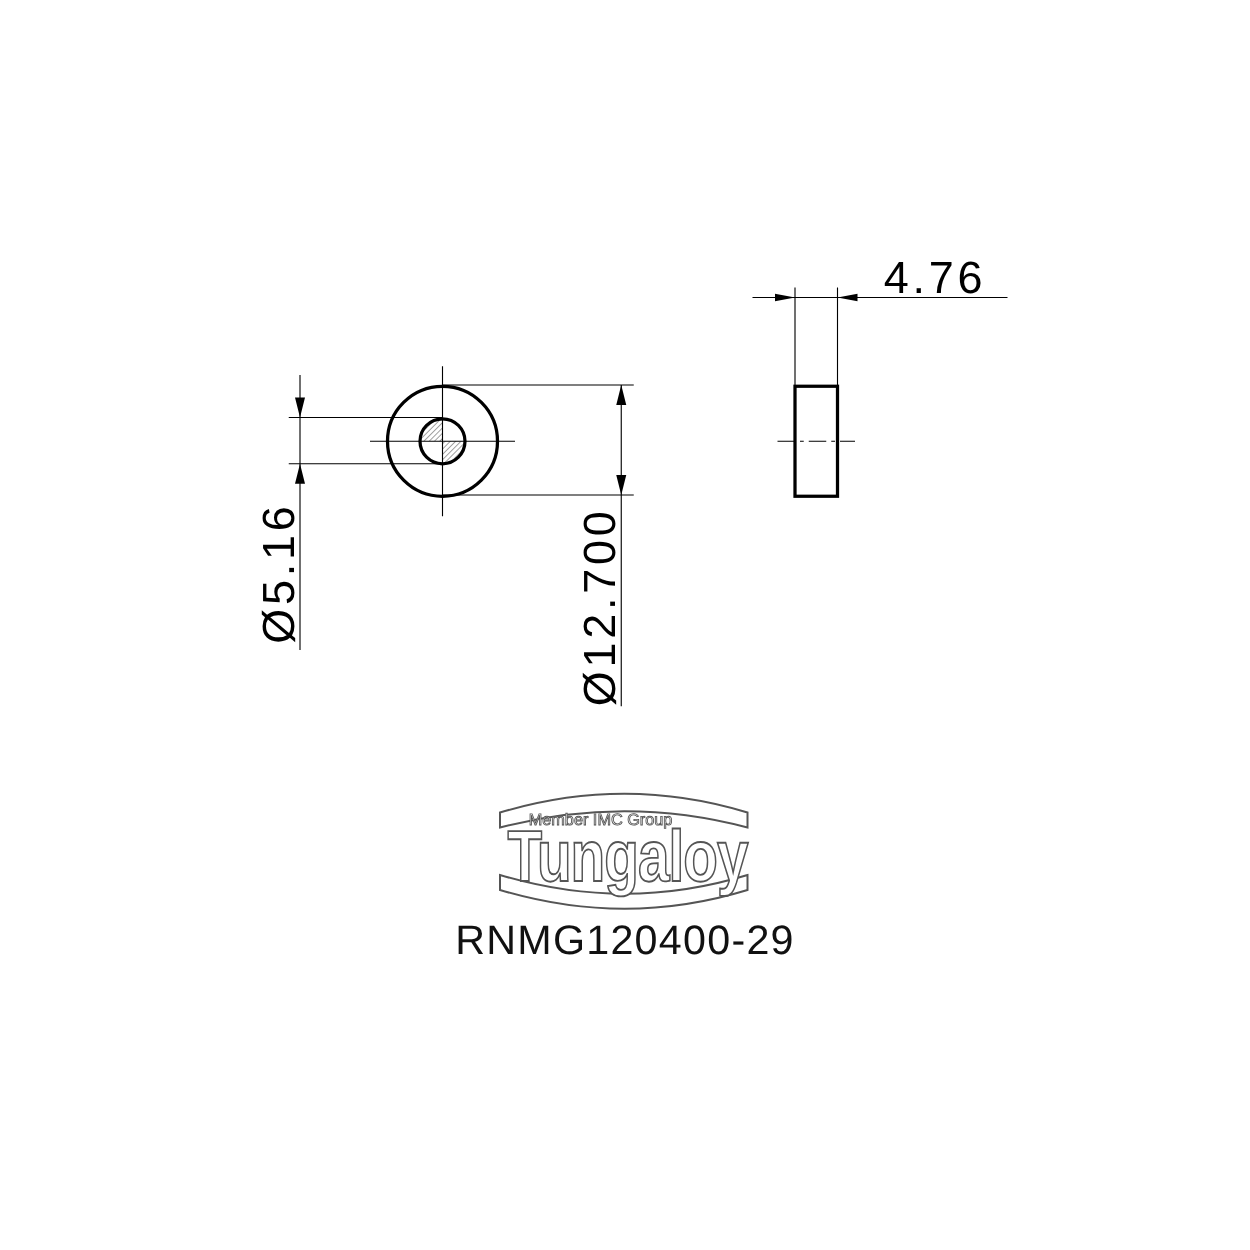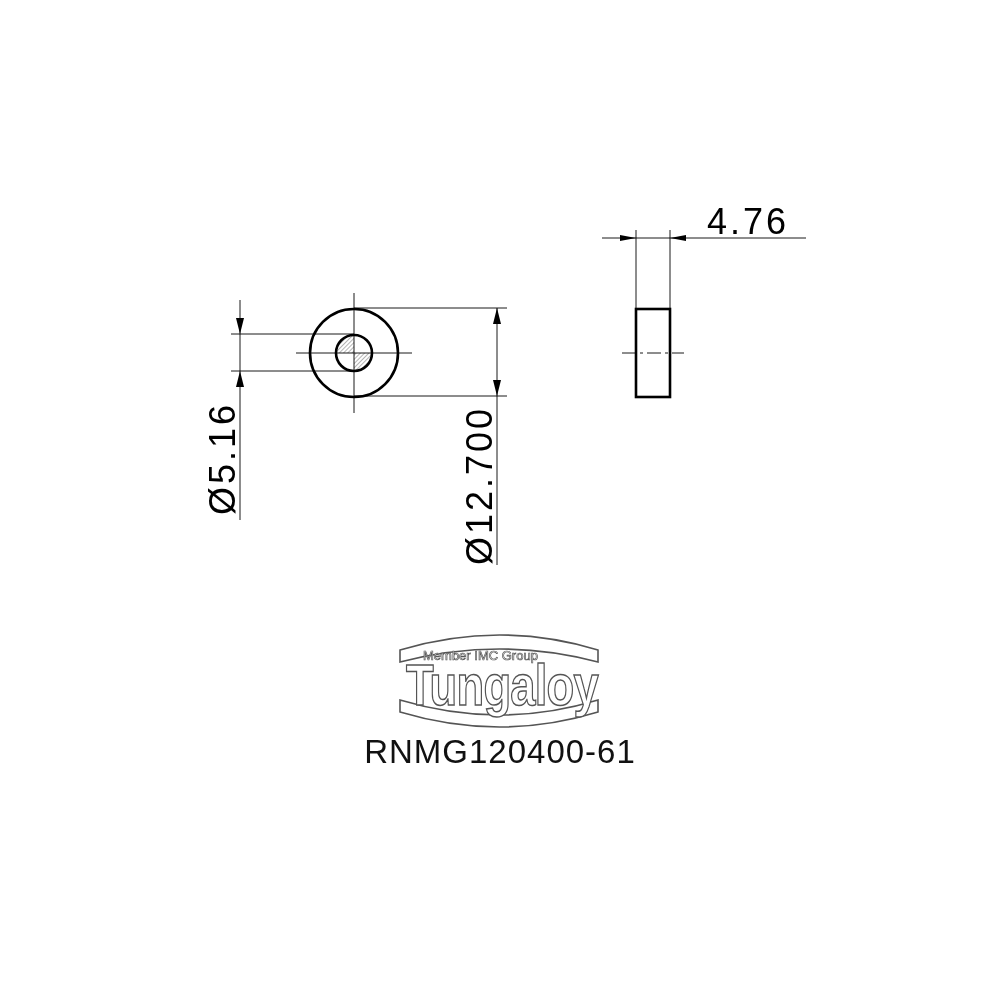--- a/index.html
+++ b/index.html
@@ -62,13 +62,13 @@
   </g>
 
   <g>
     <path class="logo-outline" d="M400,650 Q500,620 598,650 L598,662 Q500,636 400,662 Z"></path>
     <path class="logo-outline" d="M400,700 Q500,730 598,700 L598,712 Q500,742 400,712 Z"></path>
     <text class="logo-text" x="423" y="660" style="font-size:13px;stroke-width:0.7">Member IMC Group</text>
     <text class="logo-big" x="406" y="705" textLength="192" lengthAdjust="spacingAndGlyphs">Tungaloy</text>
   </g>
 </svg>
 
-<div id="part-number">RNMG120400-61</div>
+<div id="part-number">RNMG120400-29</div>
 
 </body></html>

